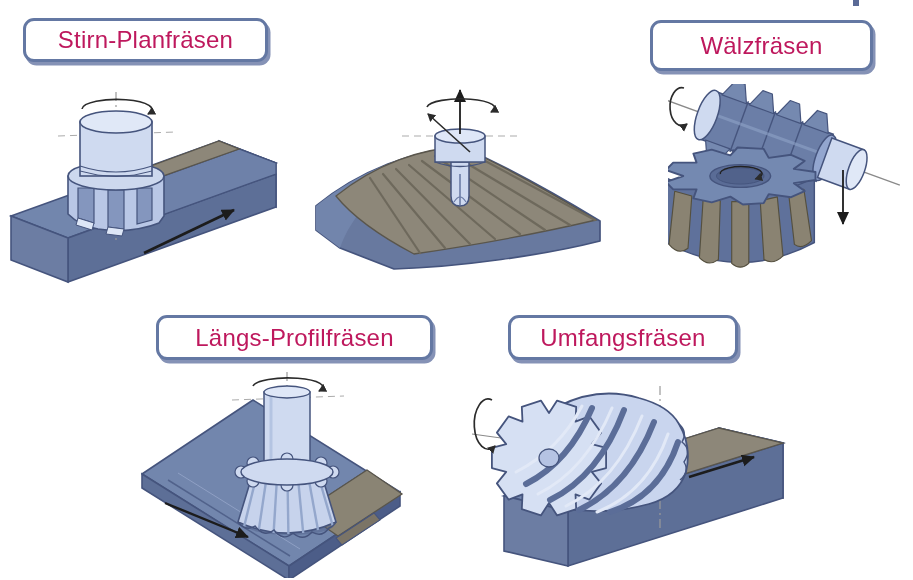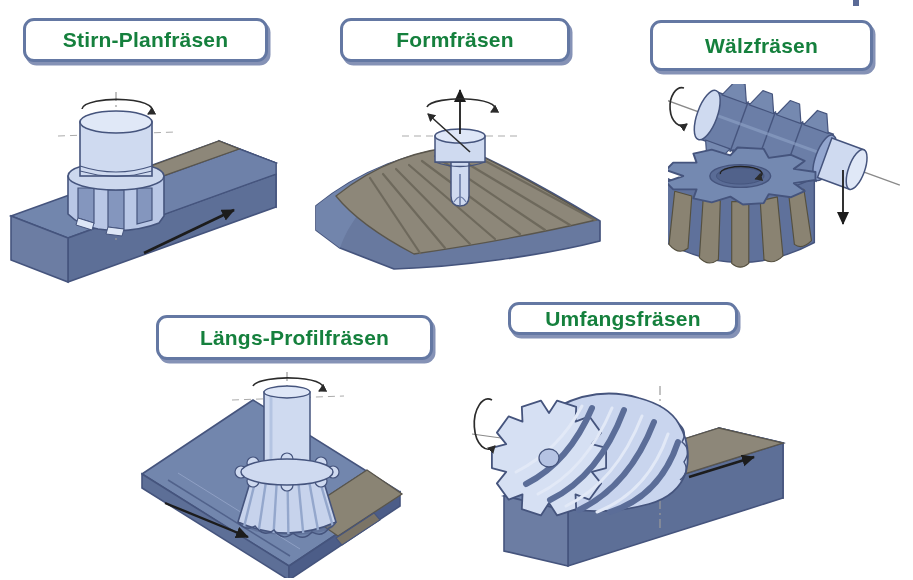--- a/index.html
+++ b/index.html
@@ -5,45 +5,42 @@
   html,body { margin:0; padding:0; background:#ffffff; }
   .canvas {
     position:relative; width:913px; height:580px; background:#ffffff;
     font-family:"Liberation Sans", sans-serif; overflow:hidden;
   }
   .label-box {
     position:absolute; box-sizing:border-box; background:#ffffff;
     border:3px solid #6478a3; border-radius:11px;
     box-shadow:2.5px 3.5px 0 0 #8592b6;
     display:flex; align-items:center; justify-content:center;
-    font-weight:bold; font-size:21px; color:#15803d; letter-spacing:0.2px;
+    font-weight:normal; font-size:24px; color:#be185d; letter-spacing:0.2px;
     white-space:nowrap;
   }
   .fig { position:absolute; }
   .fig svg { display:block; width:100%; height:100%; }
   .fragment { position:absolute; }
 </style>
 </head>
 <body>
 
 <div class="canvas">
 
   <div class="label-box" style="left:23px; top:18px; width:245px; height:44px;">
     <span>Stirn-Planfräsen</span>
   </div>
-  <div class="label-box" style="left:340px; top:18px; width:230px; height:44px;">
-    <span>Formfräsen</span>
-  </div>
   <div class="label-box" style="left:650px; top:20px; width:223px; height:51px;">
     <span>Wälzfräsen</span>
   </div>
   <div class="label-box" style="left:156px; top:315px; width:277px; height:45px;align-items:center;">
     <span>Längs-Profilfräsen</span>
   </div>
-  <div class="label-box" style="left:508px; top:302px; width:230px; height:33px;">
+  <div class="label-box" style="left:508px; top:315px; width:230px; height:45px;">
     <span>Umfangsfräsen</span>
   </div>
 
   <div class="fragment" style="left:853px; top:0; width:6px; height:6px; background:#5a6a96;"></div>
 
   <div class="fig" style="left:4px; top:84px; width:288px; height:210px;">
   <svg viewBox="0 0 288 210">
     <defs>
       <marker id="f1" markerUnits="userSpaceOnUse" markerWidth="18" markerHeight="14" refX="12" refY="6" orient="auto">
             <path d="M0 0 L13 6 L0 12 Z" fill="#1c1c1c"></path>

